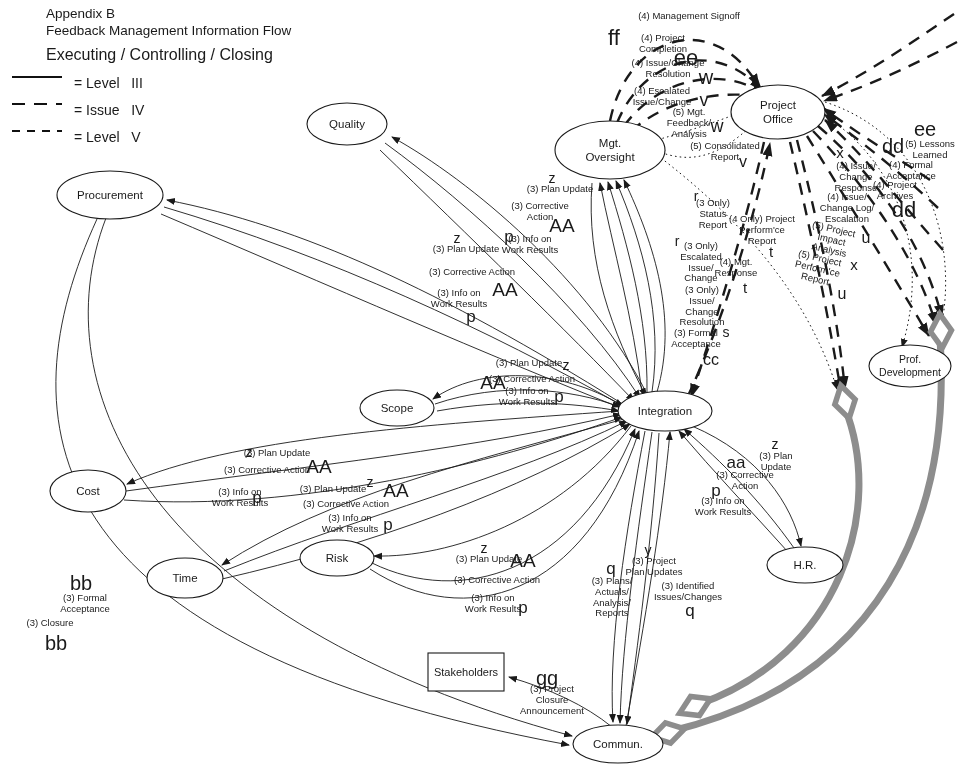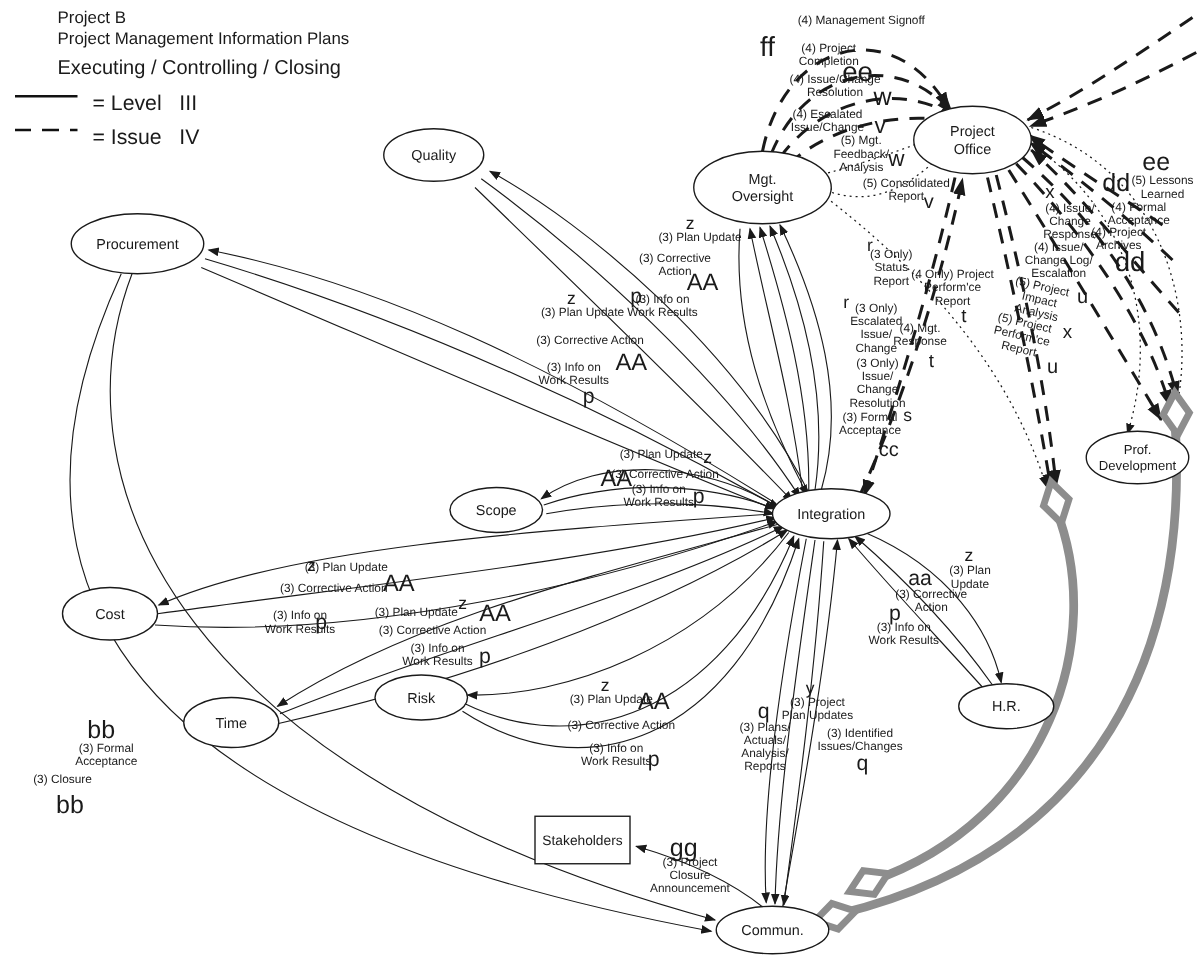--- a/index.html
+++ b/index.html
@@ -15,21 +15,21 @@
   .nodeshape{fill:#fff;stroke:#1a1a1a;stroke-width:1.1;}
   .sm{font-weight:400;}
   .letter{font-weight:400;}
   .titleblock{position:absolute;left:46px;top:5px;line-height:17px;font-size:13.5px;}
   .title3{margin-top:7px;font-size:16px;}
   .legend{position:absolute;left:12px;top:63px;}
   .legend-row{display:flex;align-items:center;height:27px;}
   .sample{width:50px;height:2px;margin-right:12px;background:#111;}
   .sample.dash-long{background:repeating-linear-gradient(90deg,#111 0 13px,transparent 13px 22px);}
   .sample.dash-short{background:repeating-linear-gradient(90deg,#111 0 8px,transparent 8px 15px);}
-  .legend-label{font-size:17px;white-space:pre;margin-top:12px;}
+  .legend-label{font-size:14px;white-space:pre;margin-top:12px;}
 </style>
 </head>
 <body>
 
 <div id="stage">
   <svg id="diagram" viewBox="0 0 960 766" width="960" height="766">
     <defs>
       <marker id="arr" markerUnits="userSpaceOnUse" markerWidth="10" markerHeight="8" refX="8" refY="3.5" orient="auto">
         <path d="M0,0 L9,3.5 L0,7 Z" fill="#1a1a1a"></path>
       </marker>
@@ -247,28 +247,32 @@
         <text class="sm" text-anchor="middle" font-size="9.5"><tspan x="612" y="584.42">(3) Plans/</tspan><tspan x="612" y="595.06">Actuals/</tspan><tspan x="612" y="605.6999999999999">Analysis/</tspan><tspan x="612" y="616.3399999999999">Reports</tspan></text>
         <text class="sm" text-anchor="middle" font-size="9.5"><tspan x="654" y="564.42">(3) Project</tspan><tspan x="654" y="575.06">Plan Updates</tspan></text>
         <text class="sm" text-anchor="middle" font-size="9.5"><tspan x="688" y="589.42">(3) Identified</tspan><tspan x="688" y="600.06">Issues/Changes</tspan></text>
         <text class="sm" text-anchor="middle" font-size="9.5"><tspan x="552" y="692.42">(3) Project</tspan><tspan x="552" y="703.06">Closure</tspan><tspan x="552" y="713.6999999999999">Announcement</tspan></text>
         <text class="sm" text-anchor="middle" font-size="9.5"><tspan x="85" y="601.42">(3) Formal</tspan><tspan x="85" y="612.06">Acceptance</tspan></text>
         <text class="sm" text-anchor="middle" font-size="9.5"><tspan x="50" y="626.42">(3) Closure</tspan></text>
       </g>
   </svg>
 
   <div class="titleblock">
-    <div>Project B</div>
-    <div>Project Management Information Plans</div>
+    <div>Appendix B</div>
+    <div>Feedback Management Information Flow</div>
     <div class="title3">Executing / Controlling / Closing</div>
   </div>
 
   <div class="legend">
     <div class="legend-row">
       <span class="sample solid"></span>
       <span class="legend-label">= Level   III</span>
     </div>
     <div class="legend-row">
       <span class="sample dash-long"></span>
       <span class="legend-label">= Issue   IV</span>
     </div>
+    <div class="legend-row">
+      <span class="sample dash-short"></span>
+      <span class="legend-label">= Level   V</span>
+    </div>
   </div>
 </div>
 
 </body></html>

